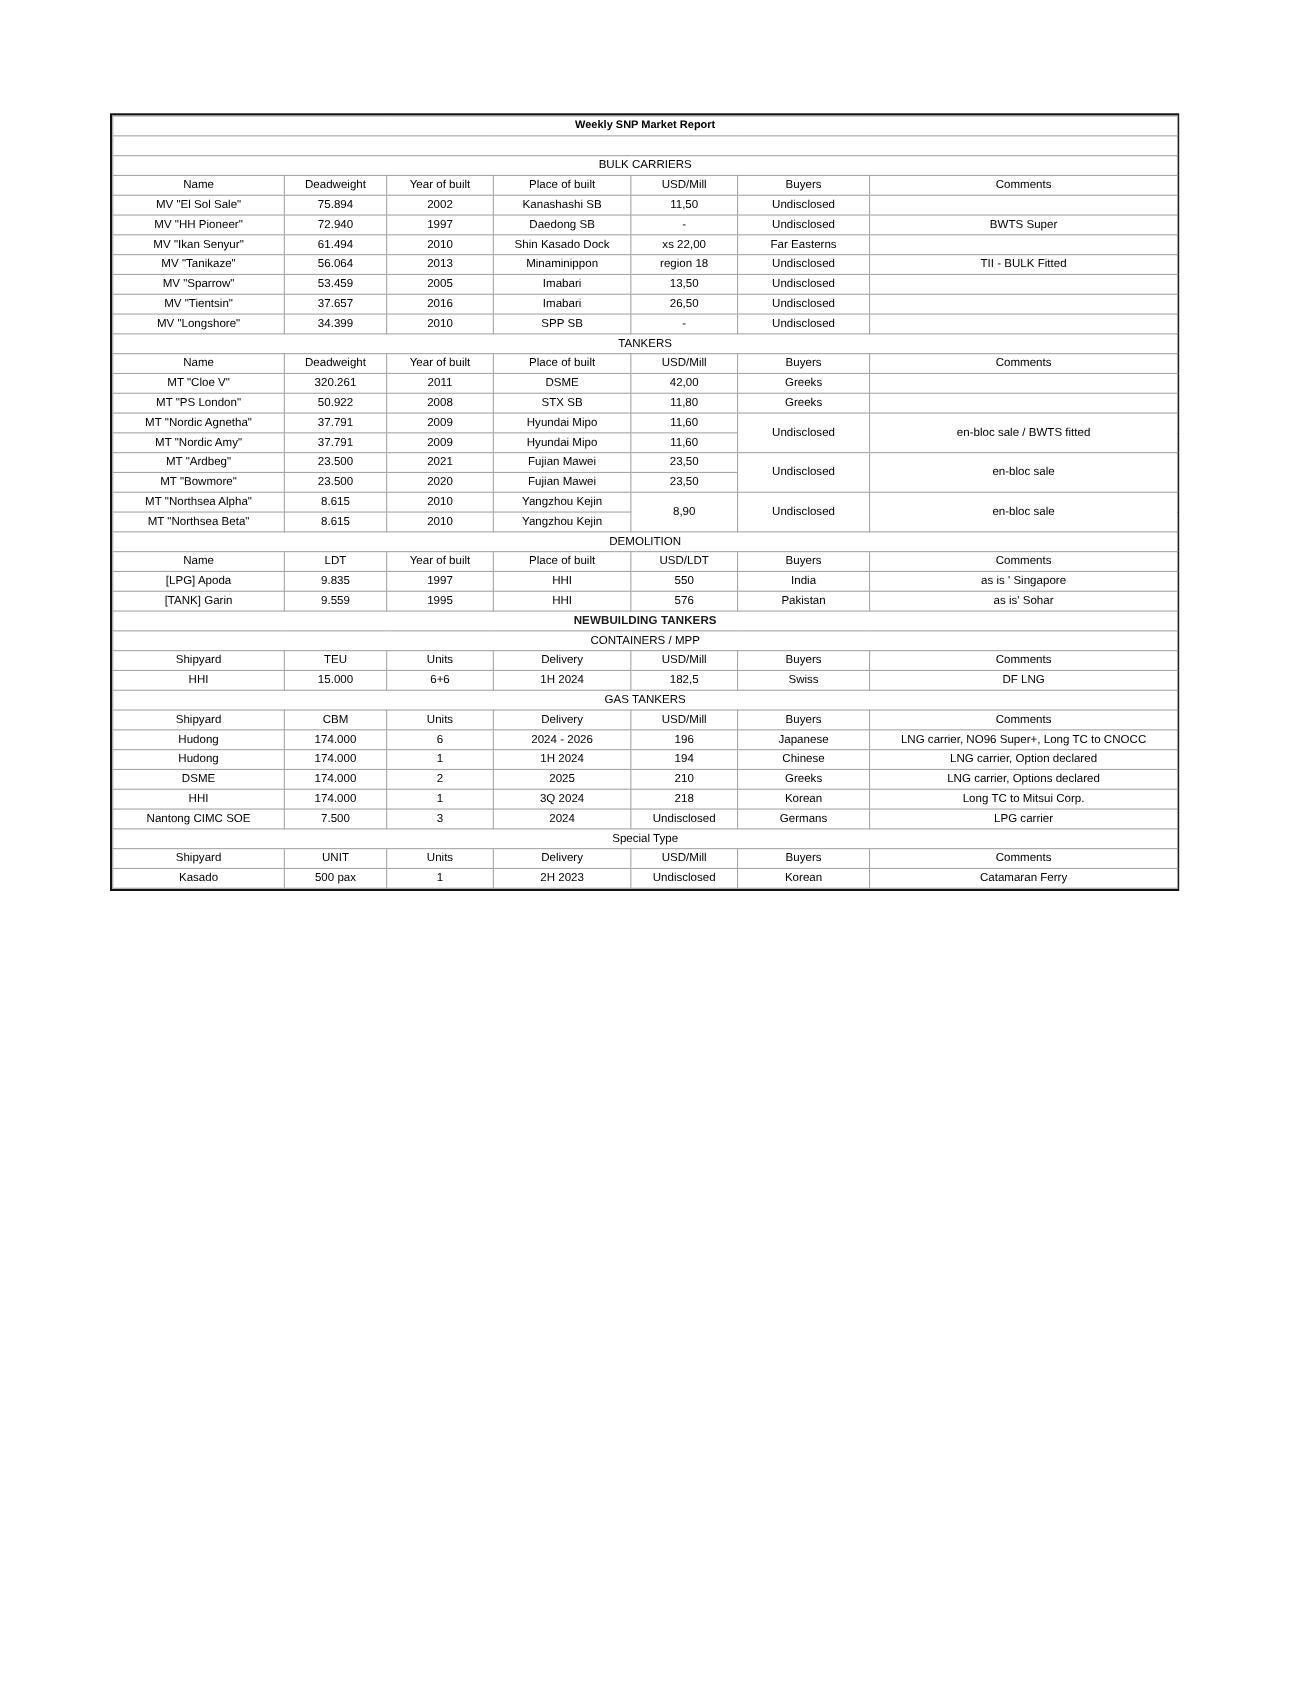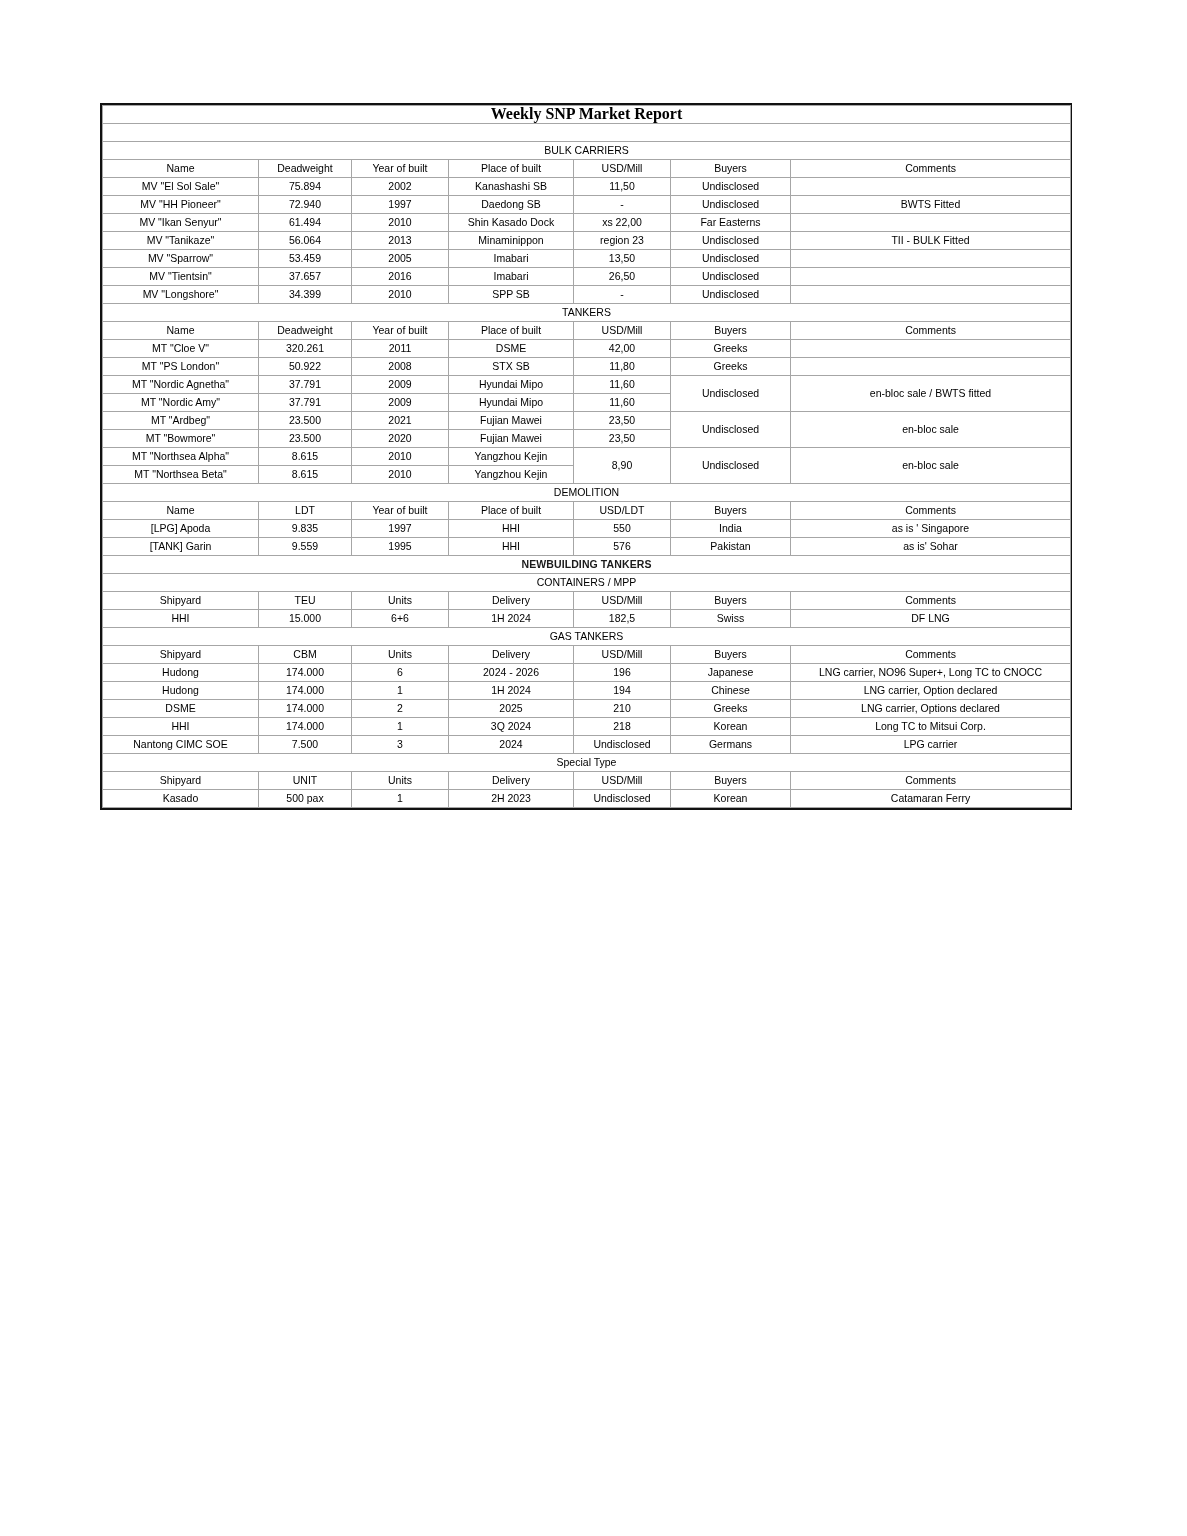--- a/index.html
+++ b/index.html
@@ -31,24 +31,23 @@
     overflow:hidden;
   }
   
   #sheet{
     border:2.5px solid #111111;
   }
   
   td.title-band{
     background:#dce3f1;
     font-weight:bold;
-    font-size:16px;
+    font-size:10px;
     border-top:2.5px solid #111111;
     border-bottom:2.5px solid #111111;
-    font-family:Liberation Serif, serif;
   }
   td.market-band{
     background:#8faadc;
     color:#ffffff;
     font-weight:bold;
     border-top:2.5px solid #111111;
     border-bottom:2.5px solid #111111;
     letter-spacing:.1px;
   }
   td.market-band-dark{
@@ -126,37 +125,37 @@
           <td>Undisclosed</td>
           <td></td>
         </tr>
         <tr>
           <td>MV "HH Pioneer"</td>
           <td>72.940</td>
           <td>1997</td>
           <td>Daedong SB</td>
           <td>-</td>
           <td>Undisclosed</td>
-          <td>BWTS Fitted</td>
+          <td>BWTS Super</td>
         </tr>
         <tr>
           <td>MV "Ikan Senyur"</td>
           <td>61.494</td>
           <td>2010</td>
           <td>Shin Kasado Dock</td>
           <td>xs 22,00</td>
           <td>Far Easterns</td>
           <td></td>
         </tr>
         <tr>
           <td>MV "Tanikaze"</td>
           <td>56.064</td>
           <td>2013</td>
           <td>Minaminippon</td>
-          <td>region 23</td>
+          <td>region 18</td>
           <td>Undisclosed</td>
           <td>TII - BULK Fitted</td>
         </tr>
         <tr>
           <td>MV "Sparrow"</td>
           <td>53.459</td>
           <td>2005</td>
           <td>Imabari</td>
           <td>13,50</td>
           <td>Undisclosed</td>

